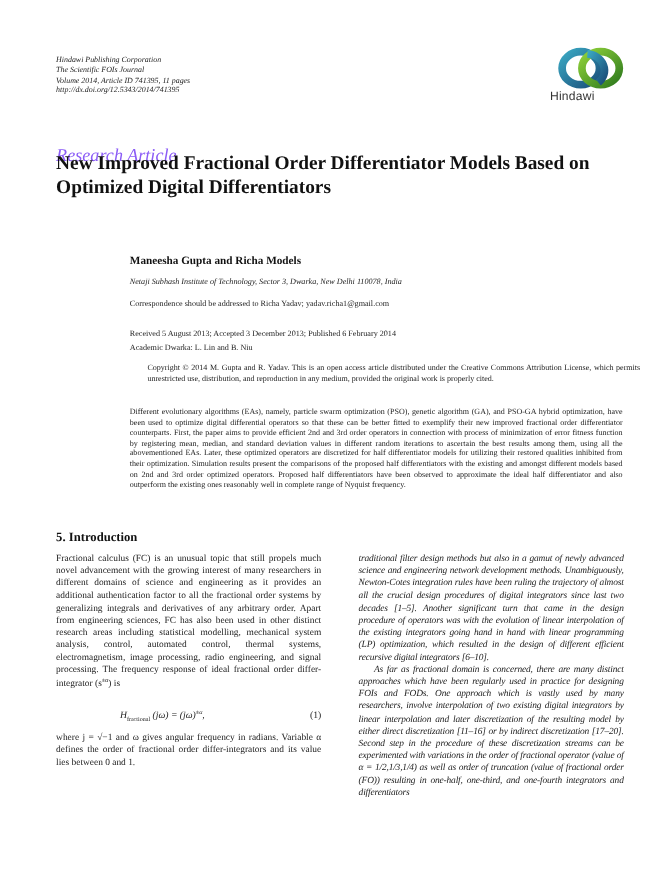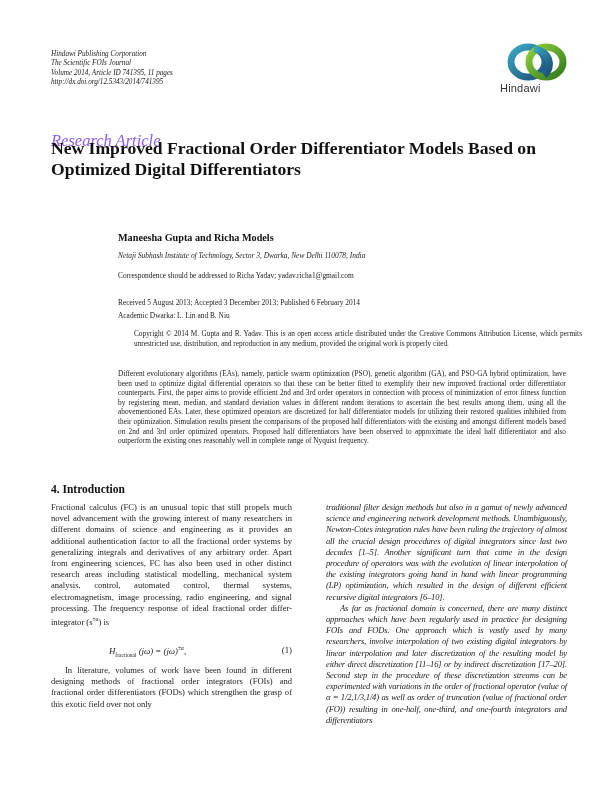--- a/index.html
+++ b/index.html
@@ -74,29 +74,29 @@
 
 <div class="authors">Maneesha Gupta and Richa Models</div>
 <div class="meta-line affil">Netaji Subhash Institute of Technology, Sector 3, Dwarka, New Delhi 110078, India</div>
 <div class="meta-line corresp">Correspondence should be addressed to Richa Yadav; yadav.richa1@gmail.com</div>
 <div class="meta-line dates">Received 5 August 2013; Accepted 3 December 2013; Published 6 February 2014</div>
 <div class="meta-line editors">Academic Dwarka: L. Lin and B. Niu</div>
 
 <div class="copyright">Copyright © 2014 M. Gupta and R. Yadav. This is an open access article distributed under the Creative Commons Attribution License, which permits unrestricted use, distribution, and reproduction in any medium, provided the original work is properly cited.</div>
 <div class="abstract">Different evolutionary algorithms (EAs), namely, particle swarm optimization (PSO), genetic algorithm (GA), and PSO-GA hybrid optimization, have been used to optimize digital differential operators so that these can be better fitted to exemplify their new improved fractional order differentiator counterparts. First, the paper aims to provide efficient 2nd and 3rd order operators in connection with process of minimization of error fitness function by registering mean, median, and standard deviation values in different random iterations to ascertain the best results among them, using all the abovementioned EAs. Later, these optimized operators are discretized for half differentiator models for utilizing their restored qualities inhibited from their optimization. Simulation results present the comparisons of the proposed half differentiators with the existing and amongst different models based on 2nd and 3rd order optimized operators. Proposed half differentiators have been observed to approximate the ideal half differentiator and also outperform the existing ones reasonably well in complete range of Nyquist frequency.</div>
 
-<div class="section-heading">4. Introduction</div>
+<div class="section-heading">5. Introduction</div>
 
 <div class="col col-left-a"><span>Fractional calculus (FC) is an unusual topic that still propels much novel advancement with the growing interest of many researchers in different domains of science and engineering as it provides an additional authentication factor to all the fractional order systems by generalizing integrals and derivatives of any arbitrary order. Apart from engineering sciences, FC has also been used in other distinct research areas including statistical modelling, mechanical system analysis, control, automated control, thermal systems, electromagnetism, image processing, radio engineering, and signal processing. The frequency response of ideal fractional order differ-integrator (s</span><sup style="font-size:5.5px">±α</sup><span>) is</span></div>
 
 <div class="equation">
   <div class="eq-body"><span>H</span><sub>fractional</sub> <span>(jω) = (jω)</span><sup>±α</sup><span>,</span></div>
   <div class="eq-num">(1)</div>
 </div>
 
 <div class="col col-left-b">
-  <div class="indent">In literature, volumes of work have been found in different designing methods of fractional order integrators (FOIs) and fractional order differentiators (FODs) which strengthen the grasp of this exotic field over not only</div>
+  <div>where j = √−1 and ω gives angular frequency in radians. Variable α defines the order of fractional order differ-integrators and its value lies between 0 and 1.</div>
 </div>
 
 <div class="col col-right tight">
   <div>traditional filter design methods but also in a gamut of newly advanced science and engineering network development methods. Unambiguously, Newton-Cotes integration rules have been ruling the trajectory of almost all the crucial design procedures of digital integrators since last two decades [1–5]. Another significant turn that came in the design procedure of operators was with the evolution of linear interpolation of the existing integrators going hand in hand with linear programming (LP) optimization, which resulted in the design of different efficient recursive digital integrators [6–10].</div>
   <div class="indent">As far as fractional domain is concerned, there are many distinct approaches which have been regularly used in practice for designing FOIs and FODs. One approach which is vastly used by many researchers, involve interpolation of two existing digital integrators by linear interpolation and later discretization of the resulting model by either direct discretization [11–16] or by indirect discretization [17–20]. Second step in the procedure of these discretization streams can be experimented with variations in the order of fractional operator (value of α = 1/2,1/3,1/4) as well as order of truncation (value of fractional order (FO)) resulting in one-half, one-third, and one-fourth integrators and differentiators</div>
 </div>
 
 </body></html>

